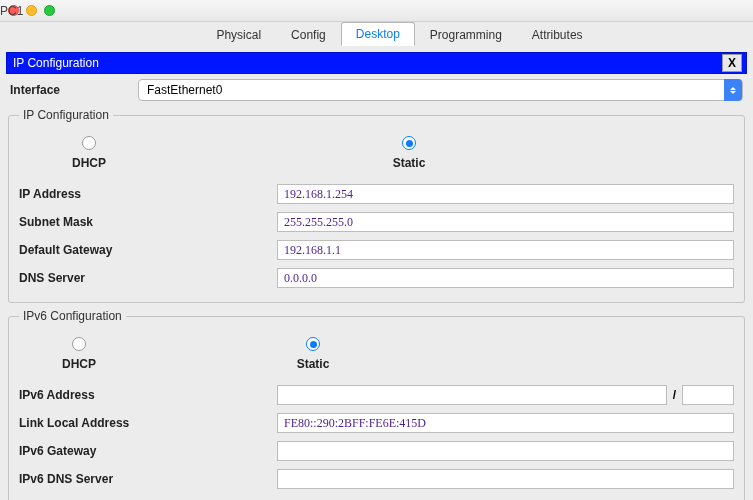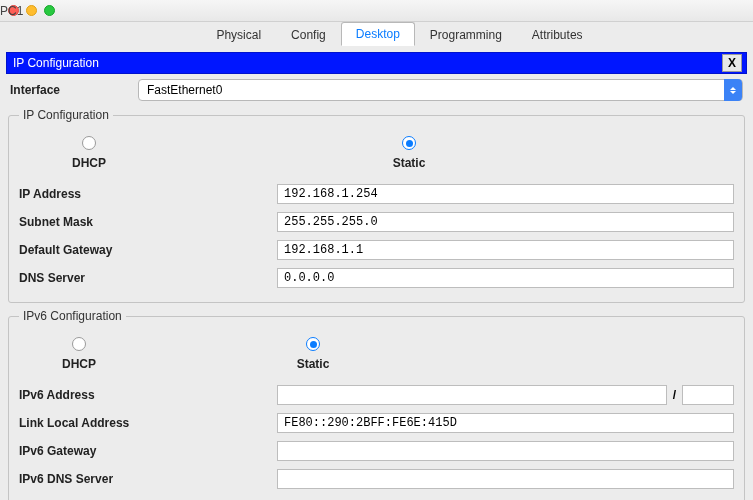--- a/index.html
+++ b/index.html
@@ -180,22 +180,22 @@
   font-weight: 600;
   color: #222;
 }
 .field-input {
   flex: 1;
   height: 20px;
   border: 1px solid #bdbdbd;
   background: #fff;
   padding: 0 6px;
   font-size: 12px;
-  color: #000000;
-  font-family: Liberation Mono, monospace;
+  color: #4c1d95;
+  font-family: Liberation Serif, serif;
 }
 .slash-sep {
   padding: 0 6px;
   font-weight: 600;
 }
 .small-input {
   width: 52px;
   height: 20px;
   border: 1px solid #bdbdbd;
   background: #fff;

